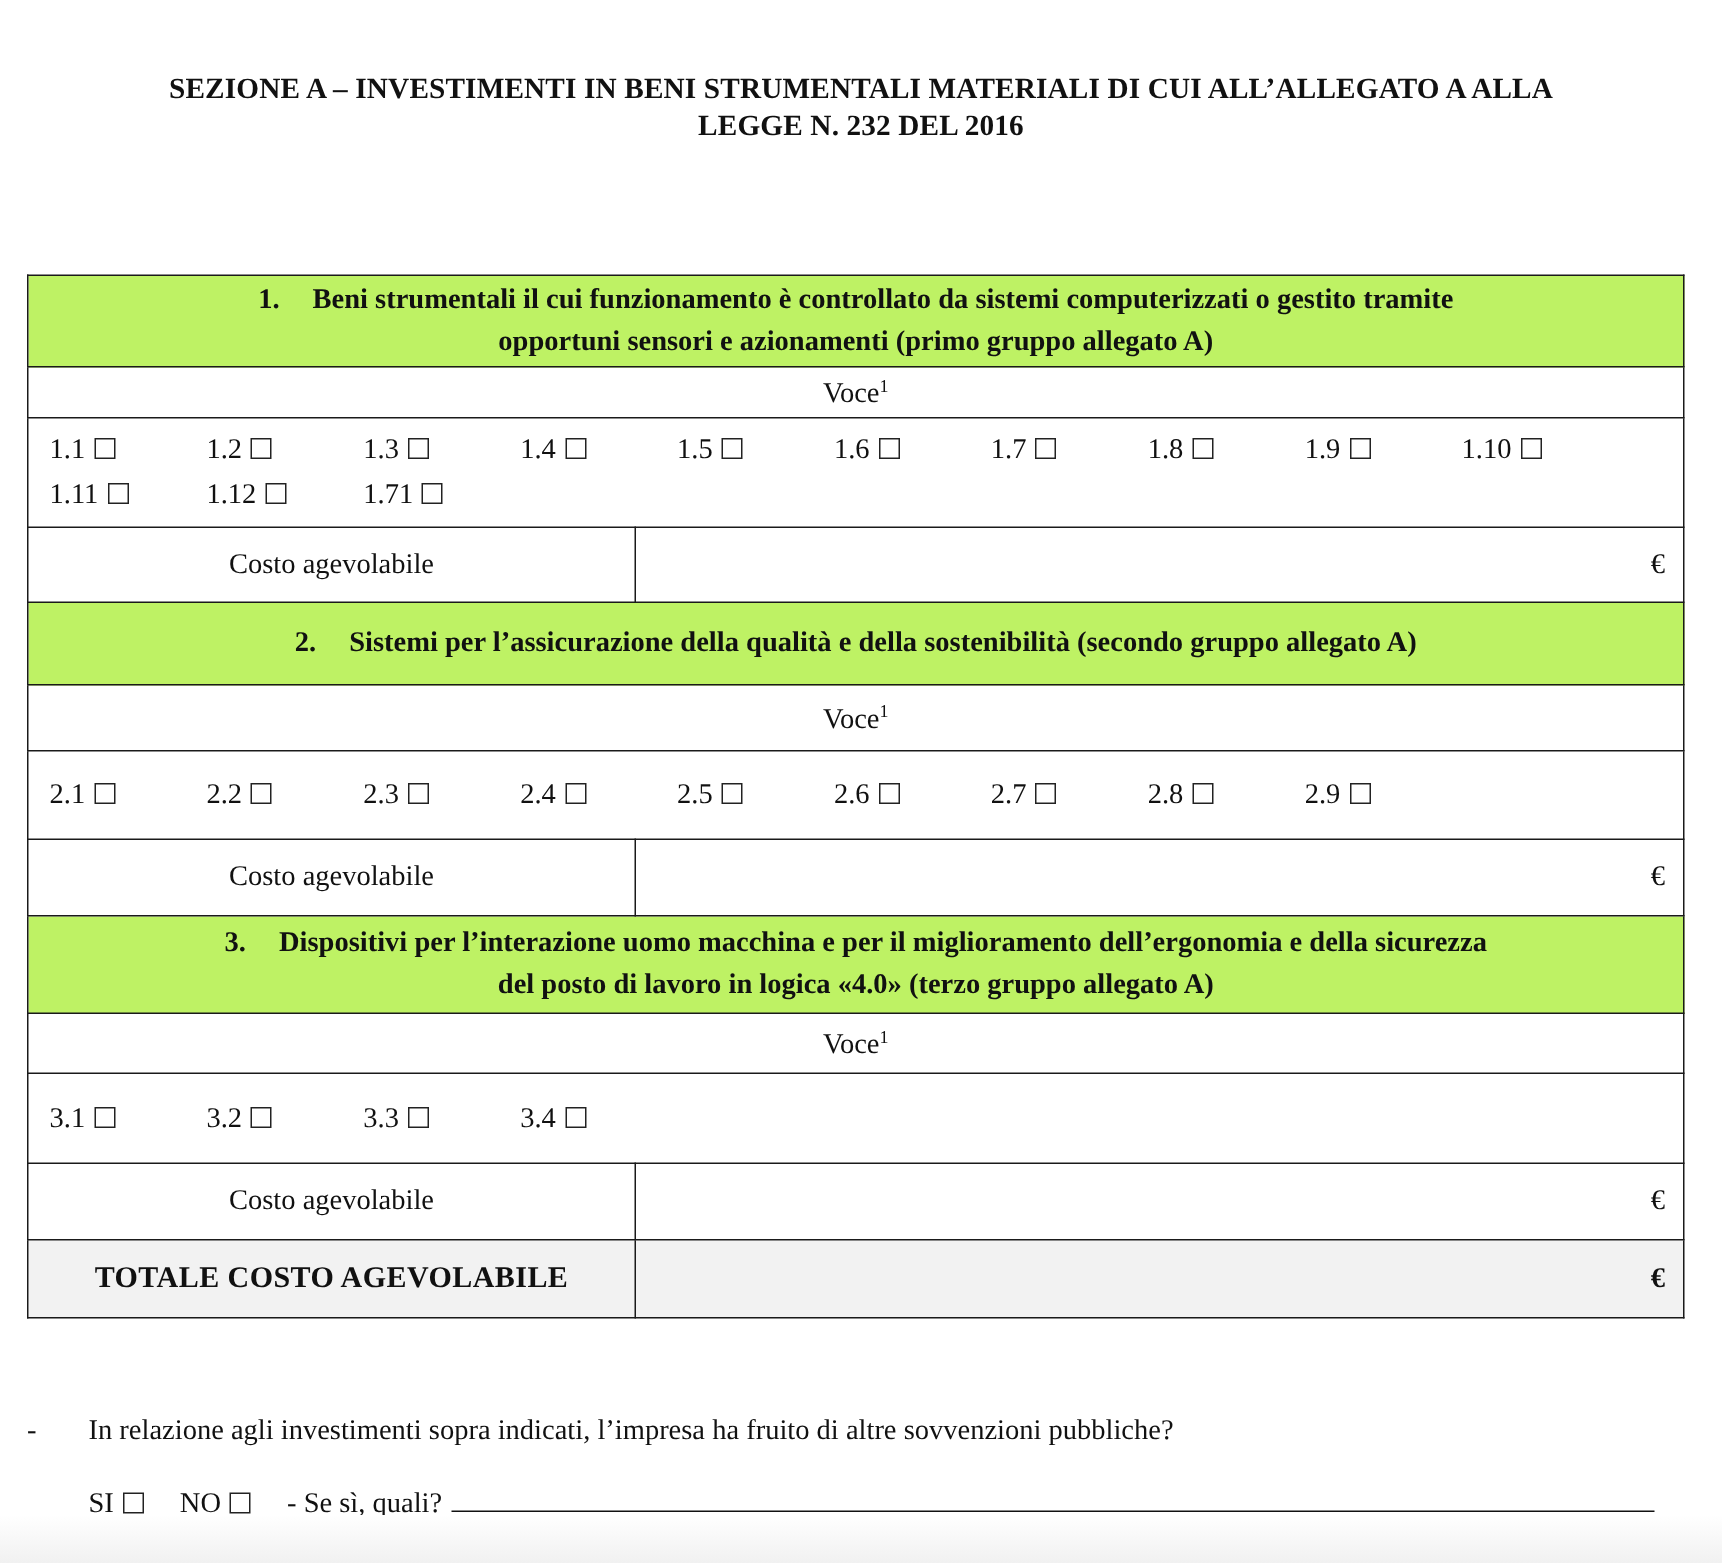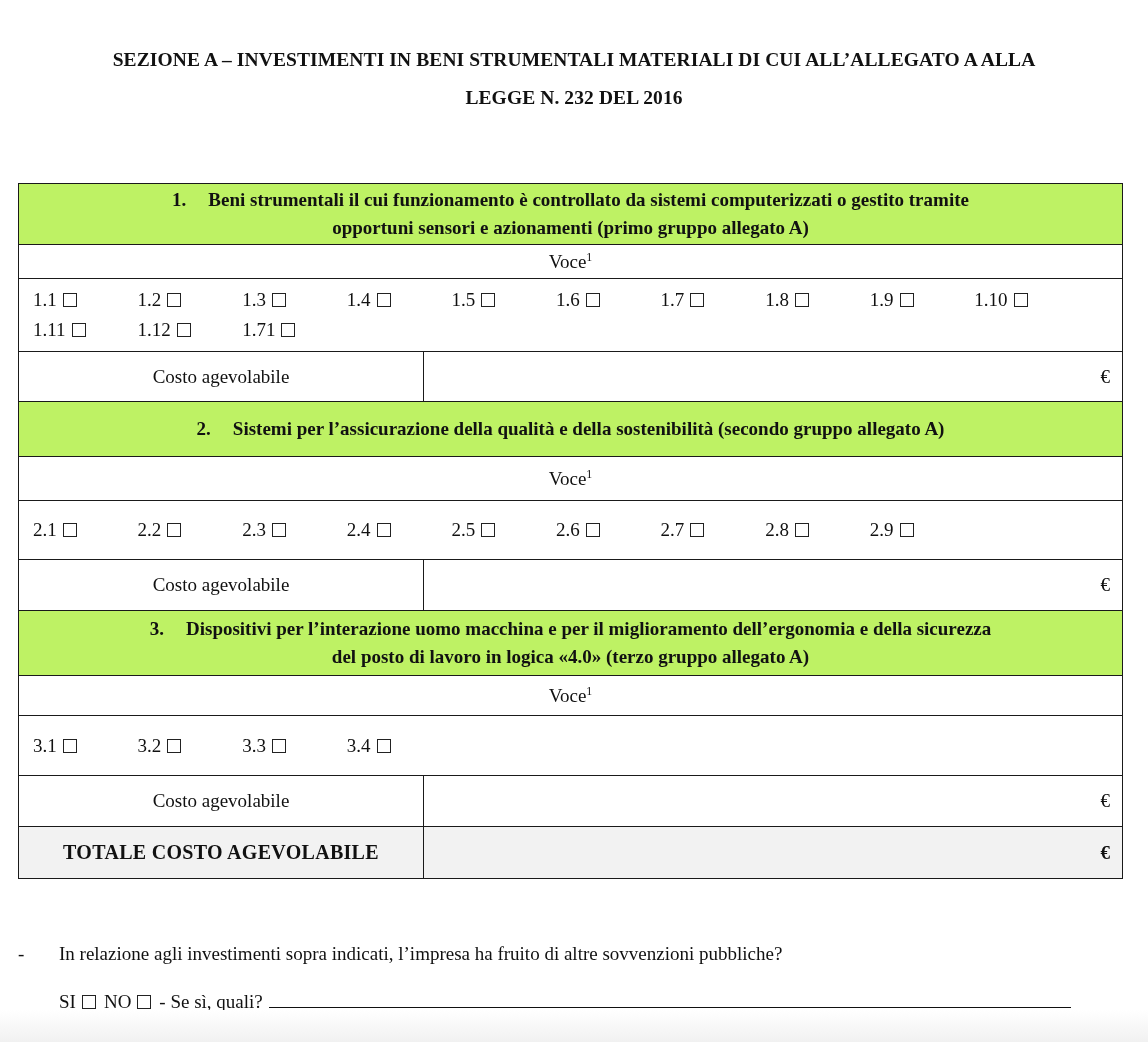--- a/index.html
+++ b/index.html
@@ -19,21 +19,21 @@
       position: absolute;
       left: 0;
       width: 1148px;
       text-align: center;
       font-weight: bold;
       font-size: 19.5px;
       letter-spacing: 0.1px;
       margin-top: 20px;
     }
     .title-line-1 { top: 29px; }
-    .title-line-2 { top: 67px; }
+    .title-line-2 { top: 54px; }
 
     table.form-table {
       position: absolute;
       left: 18px;
       top: 183px;
       width: 1104px;
       border-collapse: collapse;
       table-layout: fixed;
       font-size: 19px;
     }
@@ -124,21 +124,21 @@
     }
     .answer {
       position: absolute;
       left: 59px;
       top: 987px;
       font-size: 19px;
       display: flex;
       align-items: baseline;
     }
     .answer .opt {
-      margin-right: 8px;
+      margin-right: 24px;
       white-space: nowrap;
     }
     .answer .fill-line {
       display: inline-block;
       width: 802px;
       border-bottom: 1.5px solid #111;
       height: 20px;
       margin-left: 6px;
     }
     .bottom-fade {

